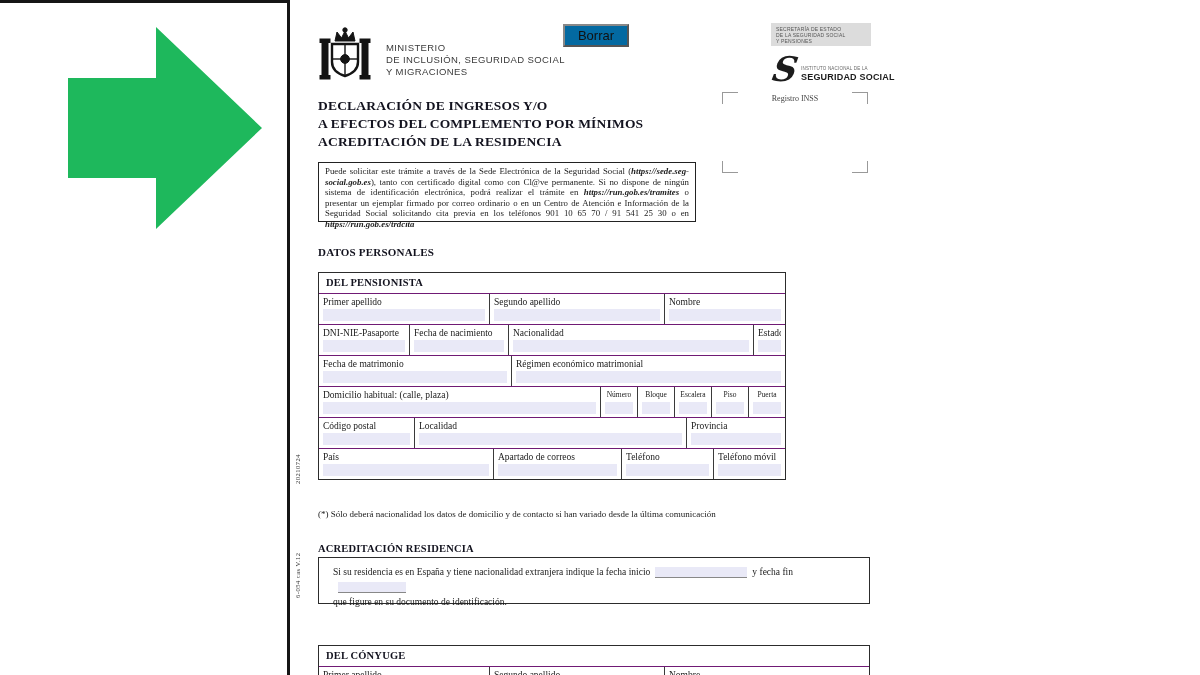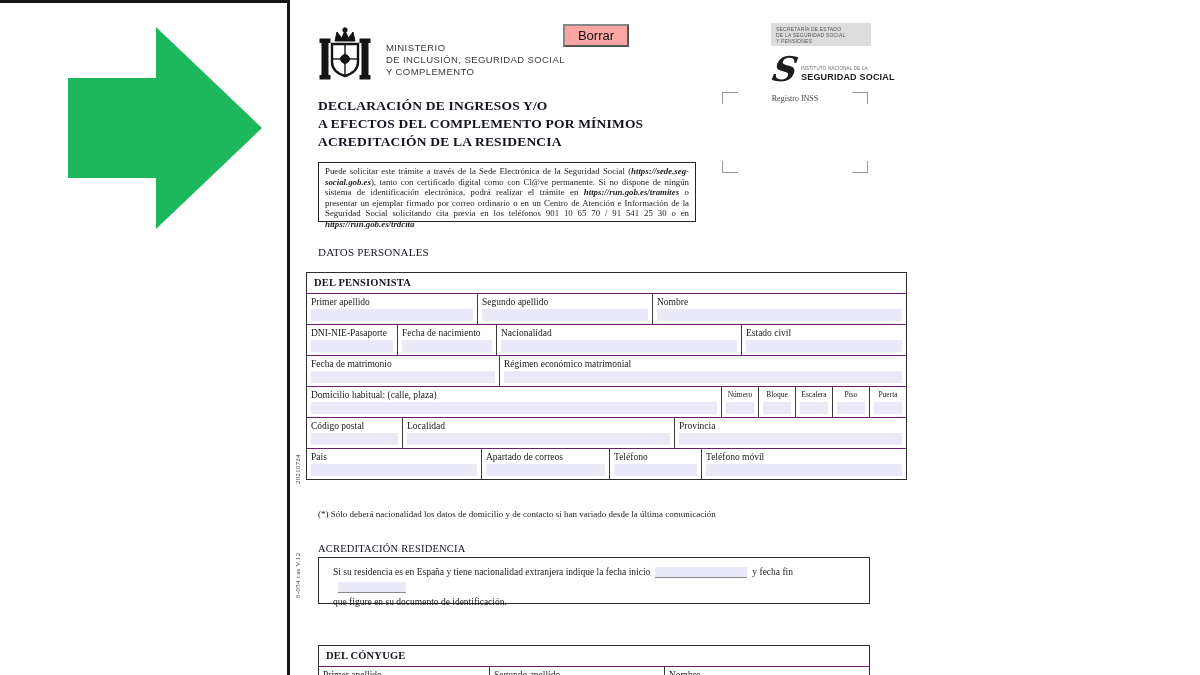--- a/index.html
+++ b/index.html
@@ -11,21 +11,21 @@
   .top-line{left:0;top:0;width:290px;height:3px;background:#161616;}
   .page-edge{left:287px;top:0;width:3px;height:675px;background:#161616;}
 
   
   .arrow-wrap{left:58px;top:18px;width:210px;height:212px;}
 
   
   .crest{left:316px;top:26px;width:58px;height:64px;}
   .ministry{left:386px;top:42px;font-family:"Liberation Sans",sans-serif;font-size:9.5px;
             line-height:12px;color:#3b3b3b;letter-spacing:.4px;}
-  .borrar{left:563px;top:24px;width:66px;height:23px;background:#fca5a5;
+  .borrar{left:563px;top:24px;width:66px;height:23px;background:#0369a1;
           border:2px solid #555;border-top-color:#888;border-left-color:#888;
           font-family:"Liberation Sans",sans-serif;font-size:13px;color:#111;
           display:flex;align-items:center;justify-content:center;cursor:pointer;}
   .secretaria{left:771px;top:23px;width:100px;height:23px;background:#dcdcdc;
               font-family:"Liberation Sans",sans-serif;font-size:5px;line-height:6px;
               color:#555;padding:3px 5px;letter-spacing:.2px;}
   .inss-logo{left:773px;top:52px;width:26px;height:38px;}
   .inss-s{font:italic 900 34px "DejaVu Serif",serif;color:#1c1c1c;transform:skewX(-10deg);
           line-height:34px;}
   .inss-top{left:801px;top:66px;font-family:"Liberation Sans",sans-serif;font-size:4.5px;
@@ -41,21 +41,21 @@
   .c-br{right:0;bottom:0;border-right:1px solid #999;border-bottom:1px solid #999;}
 
   
   .form-title{left:318px;top:97px;font-weight:bold;font-size:13.5px;line-height:18px;
               color:#13131f;letter-spacing:.2px;}
   .notice{left:318px;top:162px;width:378px;height:60px;border:1.5px solid #222;
           padding:3px 6px;font-size:8.8px;line-height:10.6px;color:#222;text-align:justify;}
   .notice b{font-style:italic;}
 
   
-  .sec-head{font-weight:normal;color:#13131f;letter-spacing:.2px;}
+  .sec-head{font-weight:bold;color:#13131f;letter-spacing:.2px;}
 
   
   .box{border:1.5px solid #2c2c2c;background:#fff;}
   .boxhdr{font-weight:bold;font-size:10.5px;color:#13131f;padding:4px 7px 5px;
           letter-spacing:.2px;}
   .trow{display:flex;border-top:1px solid #701a75;min-height:29px;}
   .cell{border-left:1px solid #3a3a3a;padding:2px 4px 3px;box-sizing:border-box;
         display:flex;flex-direction:column;overflow:hidden;}
   .cell:first-child{border-left:none;}
   .lbl{font-size:9.5px;color:#1a1a1a;white-space:nowrap;overflow:hidden;line-height:12px;}
@@ -103,21 +103,21 @@
       <line x1="29" y1="18" x2="29" y2="49" stroke-width="1.4"></line>
       <line x1="16" y1="33" x2="42" y2="33" stroke-width="1.4"></line>
       <circle cx="29" cy="33" r="4.4"></circle>
     </g>
   </svg>
 </div>
 
 <div class="abs ministry">
   <div>MINISTERIO</div>
   <div>DE INCLUSIÓN, SEGURIDAD SOCIAL</div>
-  <div>Y COMPLEMENTO</div>
+  <div>Y MIGRACIONES</div>
 </div>
 
 <div class="abs borrar">Borrar</div>
 
 <div class="abs secretaria">
   <div>SECRETARÍA DE ESTADO</div>
   <div>DE LA SEGURIDAD SOCIAL</div>
   <div>Y PENSIONES</div>
 </div>
 
@@ -138,21 +138,21 @@
 <div class="abs form-title">
   <div>DECLARACIÓN DE INGRESOS Y/O</div>
   <div>A EFECTOS DEL COMPLEMENTO POR MÍNIMOS</div>
   <div>ACREDITACIÓN DE LA RESIDENCIA</div>
 </div>
 
 <div class="abs notice"><span>Puede solicitar este trámite a través de la Sede Electrónica de la Seguridad Social (</span><b>https://sede.seg-social.gob.es</b><span>), tanto con certificado digital como con Cl@ve permanente. Si no dispone de ningún sistema de identificación electrónica, podrá realizar el trámite en </span><b>https://run.gob.es/tramites</b><span> o presentar un ejemplar firmado por correo ordinario o en un Centro de Atención e Información de la Seguridad Social solicitando cita previa en los teléfonos 901 10 65 70 / 91 541 25 30 o en </span><b>https://run.gob.es/trdcita</b></div>
 
 <div class="abs sec-head" style="left:318px;top:246px;font-size:11px;">DATOS PERSONALES</div>
 
-<div class="abs box" style="left:306px;top:272px;width:601px;">
+<div class="abs box" style="left:318px;top:272px;width:468px;">
   <div class="boxhdr">DEL PENSIONISTA</div>
 
   <div class="trow">
     <div class="cell" style="width:170px;">
       <div class="lbl">Primer apellido</div>
       <div class="inp"></div>
     </div>
     <div class="cell" style="width:175px;">
       <div class="lbl">Segundo apellido</div>
       <div class="inp"></div>

